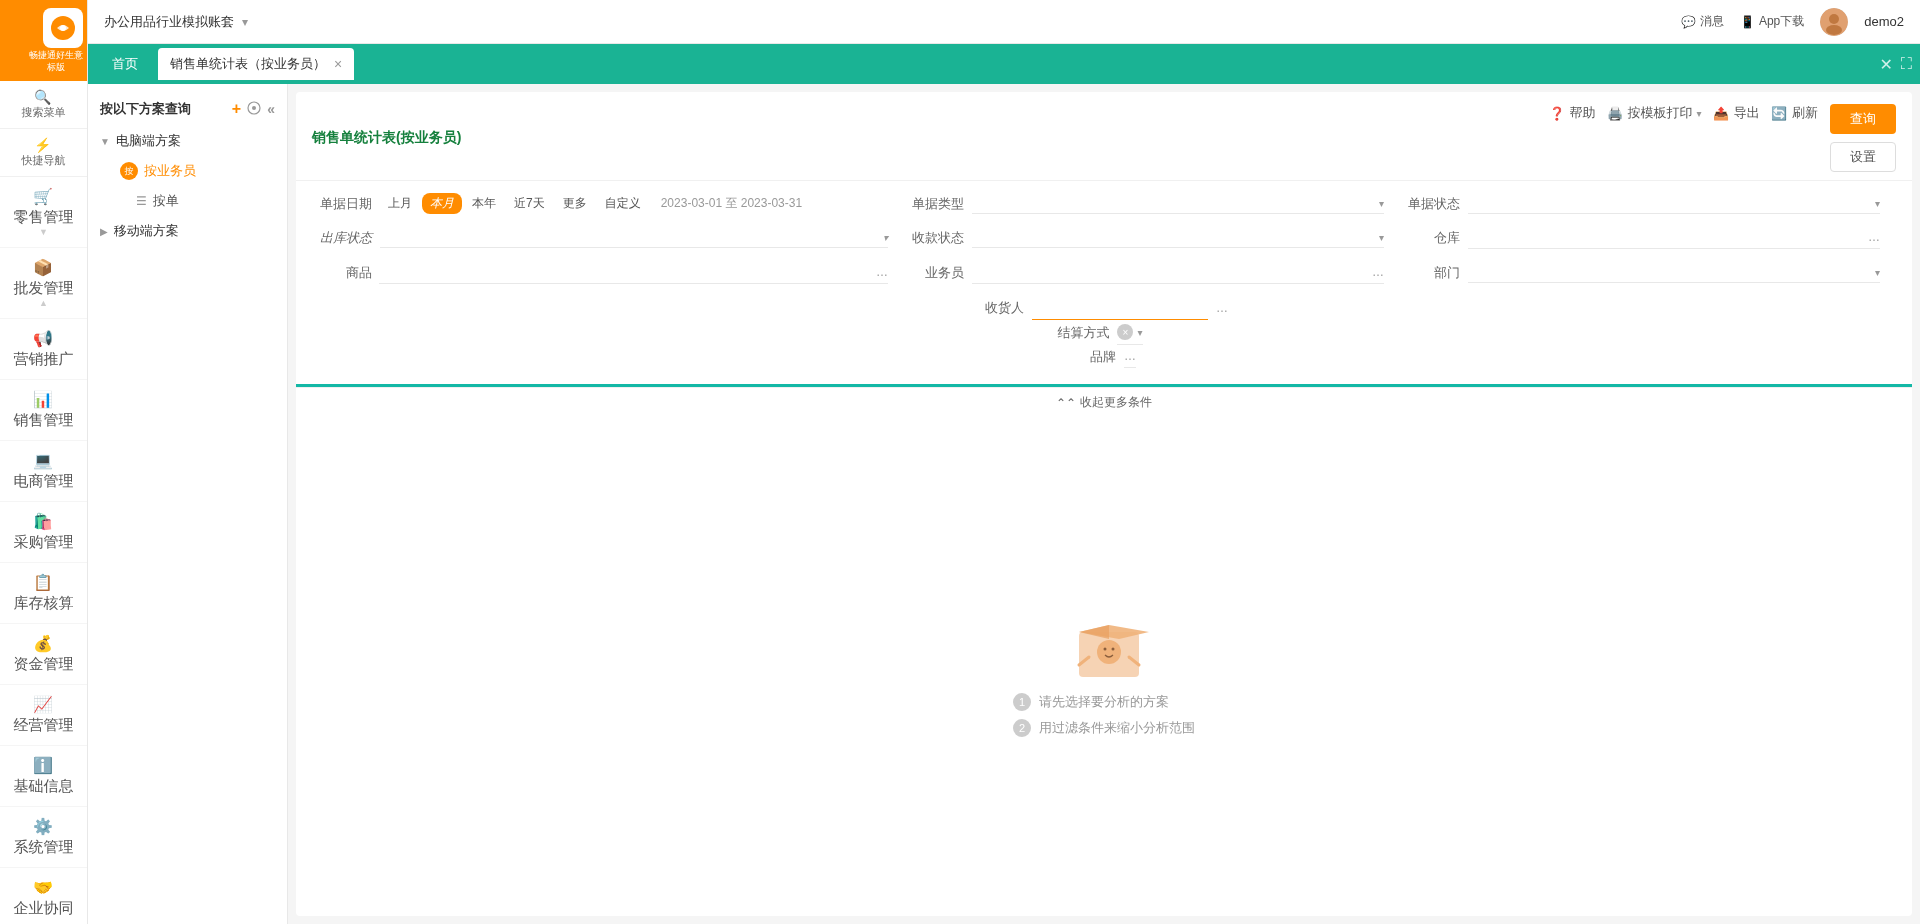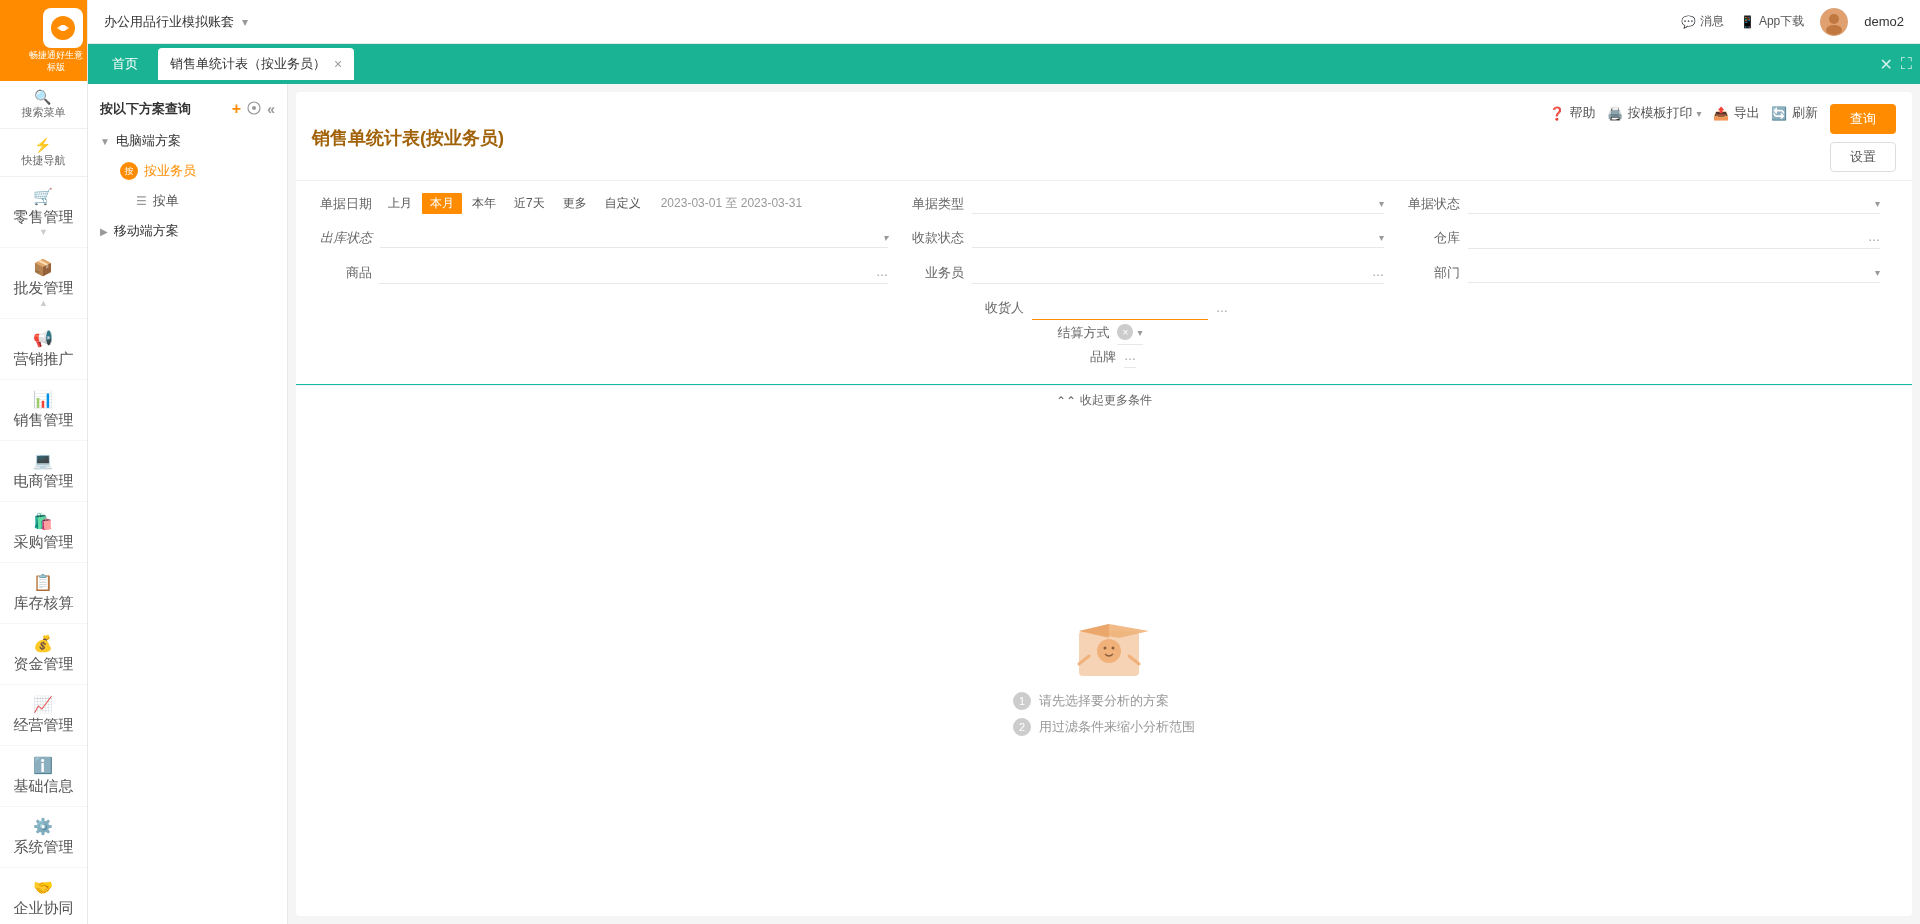--- a/index.html
+++ b/index.html
@@ -55,39 +55,39 @@
     .scheme-item.active { color: #ff8c00; }
     .scheme-item .scheme-icon { width: 18px; height: 18px; border-radius: 50%; background: #ff8c00; color: #fff; display: flex; align-items: center; justify-content: center; font-size: 9px; flex-shrink: 0; }
     .scheme-sub-item { padding: 6px 12px 6px 48px; font-size: 13px; color: #555; cursor: pointer; display: flex; align-items: center; gap: 6px; }
     .scheme-sub-icon { color: #999; font-size: 12px; }
     .mobile-group { padding: 6px 12px; display: flex; align-items: center; gap: 6px; font-size: 13px; color: #333; cursor: pointer; }
     .mobile-group-arrow { font-size: 10px; color: #999; }
 
     
     .right-panel { flex: 1; display: flex; flex-direction: column; overflow: hidden; background: #fff; margin: 8px; border-radius: 4px; }
     .page-header { padding: 12px 16px 8px; display: flex; align-items: center; justify-content: space-between; border-bottom: 1px solid #f0f0f0; }
-    .page-title { font-size: 18px; color: #a16207; font-weight: bold; }
+    .page-title { font-size: 14px; color: #15803d; font-weight: bold; }
     .page-action { display: flex; align-items: center; gap: 4px; font-size: 13px; color: #555; cursor: pointer; }
     .query-btn { background: #ff8c00; color: #fff; border: none; border-radius: 4px; padding: 6px 20px; font-size: 13px; cursor: pointer; }
     .set-btn { background: #fff; color: #555; border: 1px solid #ddd; border-radius: 4px; padding: 5px 16px; font-size: 13px; cursor: pointer; display: block; margin-top: 4px; }
 
     
-    .filter-form { padding: 12px 16px; border-bottom: 1px solid #14b8a6; }
+    .filter-form { padding: 12px 16px; border-bottom: 3px solid #14b8a6; }
     .filter-row { display: flex; align-items: center; gap: 0; margin-bottom: 12px; }
     .filter-row:last-child { margin-bottom: 4px; flex-direction: column; }
     .filter-field { flex: 1; display: flex; align-items: center; gap: 8px; padding-right: 16px; }
     .filter-label { font-size: 13px; color: #666; white-space: nowrap; min-width: 60px; text-align: right; }
     .filter-input { flex: 1; border: none; border-bottom: 1px solid #e8e8e8; padding: 4px 0; font-size: 13px; color: #333; outline: none; background: transparent; }
     .filter-input.active { border-bottom-color: #ff8c00; }
     .filter-select { flex: 1; border: none; border-bottom: 1px solid #e8e8e8; padding: 4px 0; font-size: 13px; color: #333; background: transparent; display: flex; align-items: center; justify-content: space-between; cursor: pointer; }
     .filter-select-arrow { color: #999; font-size: 10px; }
     .filter-date-row { display: flex; align-items: center; gap: 8px; }
     .date-tabs { display: flex; align-items: center; gap: 2px; }
     .date-tab { padding: 2px 8px; font-size: 12px; color: #555; cursor: pointer; border-radius: 3px; }
-    .date-tab.active { background: #ff8c00; color: #fff; border-radius: 1px; }
+    .date-tab.active { background: #ff8c00; color: #fff; border-radius: 8px; font-style: italic; }
     .date-range { font-size: 12px; color: #999; }
     .filter-ellipsis { color: #999; font-size: 12px; cursor: pointer; }
     .filter-x-btn { width: 16px; height: 16px; border-radius: 50%; background: #ccc; color: #fff; display: flex; align-items: center; justify-content: center; font-size: 10px; cursor: pointer; }
     .collapse-btn { display: flex; align-items: center; justify-content: center; padding: 6px; font-size: 12px; color: #666; cursor: pointer; border-top: 1px solid #f0f0f0; }
 
     
     .empty-state { flex: 1; display: flex; flex-direction: column; align-items: center; justify-content: center; gap: 16px; }
     .empty-icon { width: 80px; height: 80px; position: relative; }
     .empty-hints { display: flex; flex-direction: column; gap: 8px; }
     .empty-hint { display: flex; align-items: center; gap: 8px; font-size: 13px; color: #999; }

